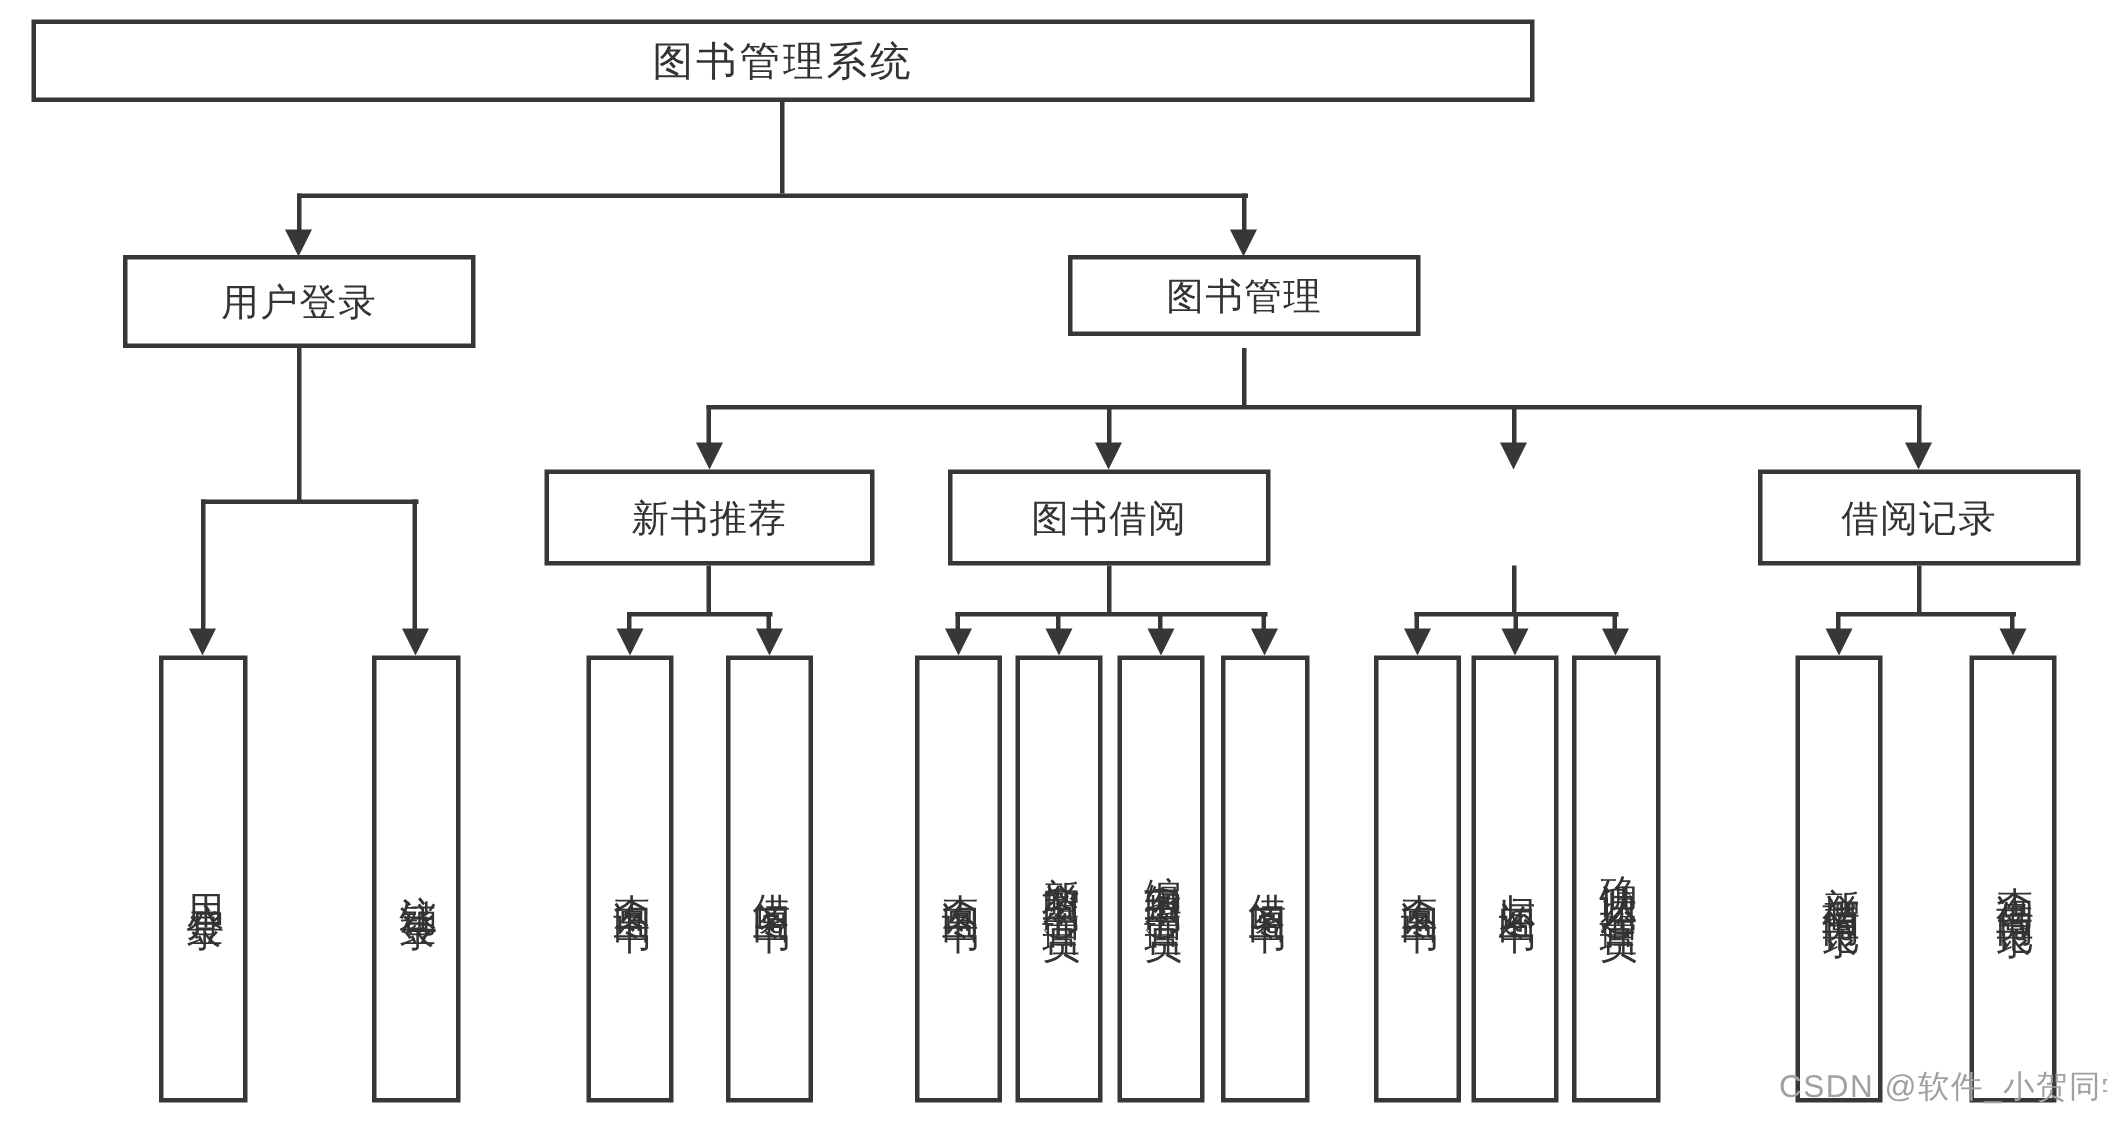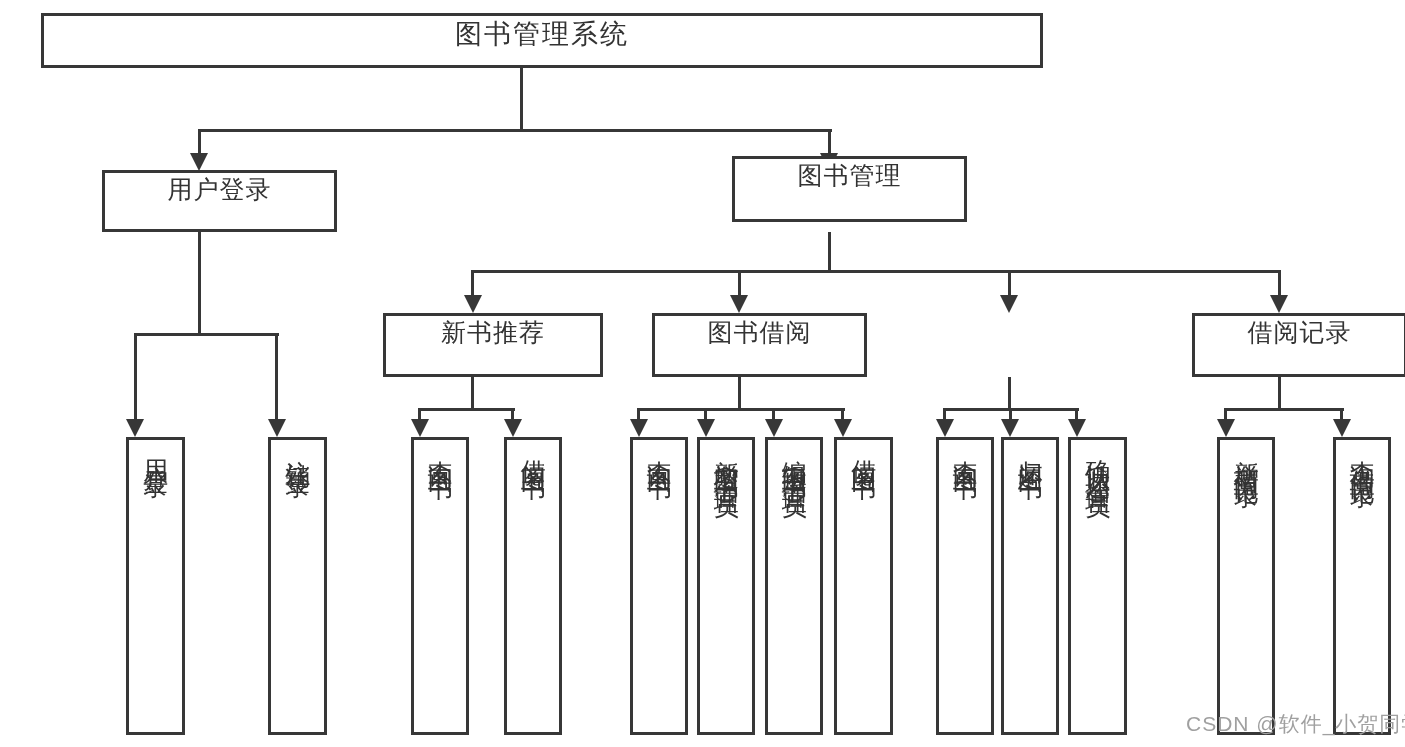--- a/index.html
+++ b/index.html
@@ -14,23 +14,22 @@
     width:1405px;height:747px;
     background:var(--bg);
     font-family:"Liberation Sans",sans-serif;
     overflow:hidden;
   }
   .box{
     position:absolute;
     box-sizing:border-box;
     border:3px solid var(--line);
     background:#fff;
-    display:flex;align-items:flex-start;justify-content:center;
+    display:flex;align-items:center;justify-content:center;
     color:var(--text);
-    margin-left:20px;
   }
   .box span{display:block;}
   .root-label{font-size:27px;letter-spacing:2px;}
   .h-label{font-size:25px;letter-spacing:1px;}
   .leaf span{
     writing-mode:vertical-rl;
     text-orientation:mixed;
     font-size:25px;
     letter-spacing:5px;
     line-height:1.1;
@@ -65,21 +64,21 @@
   <div class="vl" style="left:520px;top:68px;height:61px"></div>
   <div class="hl" style="left:198px;top:129px;width:634px"></div>
   <div class="vl" style="left:198px;top:129px;height:26px"></div>
   <div class="ah" style="left:190px;top:153px"></div>
   <div class="vl" style="left:828px;top:129px;height:26px"></div>
   <div class="ah" style="left:820px;top:153px"></div>
 
   <div class="box" style="left:82px;top:170px;width:235px;height:62px">
     <span class="h-label">用户登录</span>
   </div>
-  <div class="box" style="left:712px;top:156px;width:235px;height:66px">
+  <div class="box" style="left:712px;top:170px;width:235px;height:54px">
     <span class="h-label">图书管理</span>
   </div>
 
   <div class="vl" style="left:198px;top:232px;height:102px"></div>
   <div class="hl" style="left:134px;top:333px;width:145px"></div>
   <div class="vl" style="left:134px;top:333px;height:88px"></div>
   <div class="ah" style="left:126px;top:419px"></div>
   <div class="vl" style="left:275px;top:333px;height:88px"></div>
   <div class="ah" style="left:268px;top:419px"></div>
 

